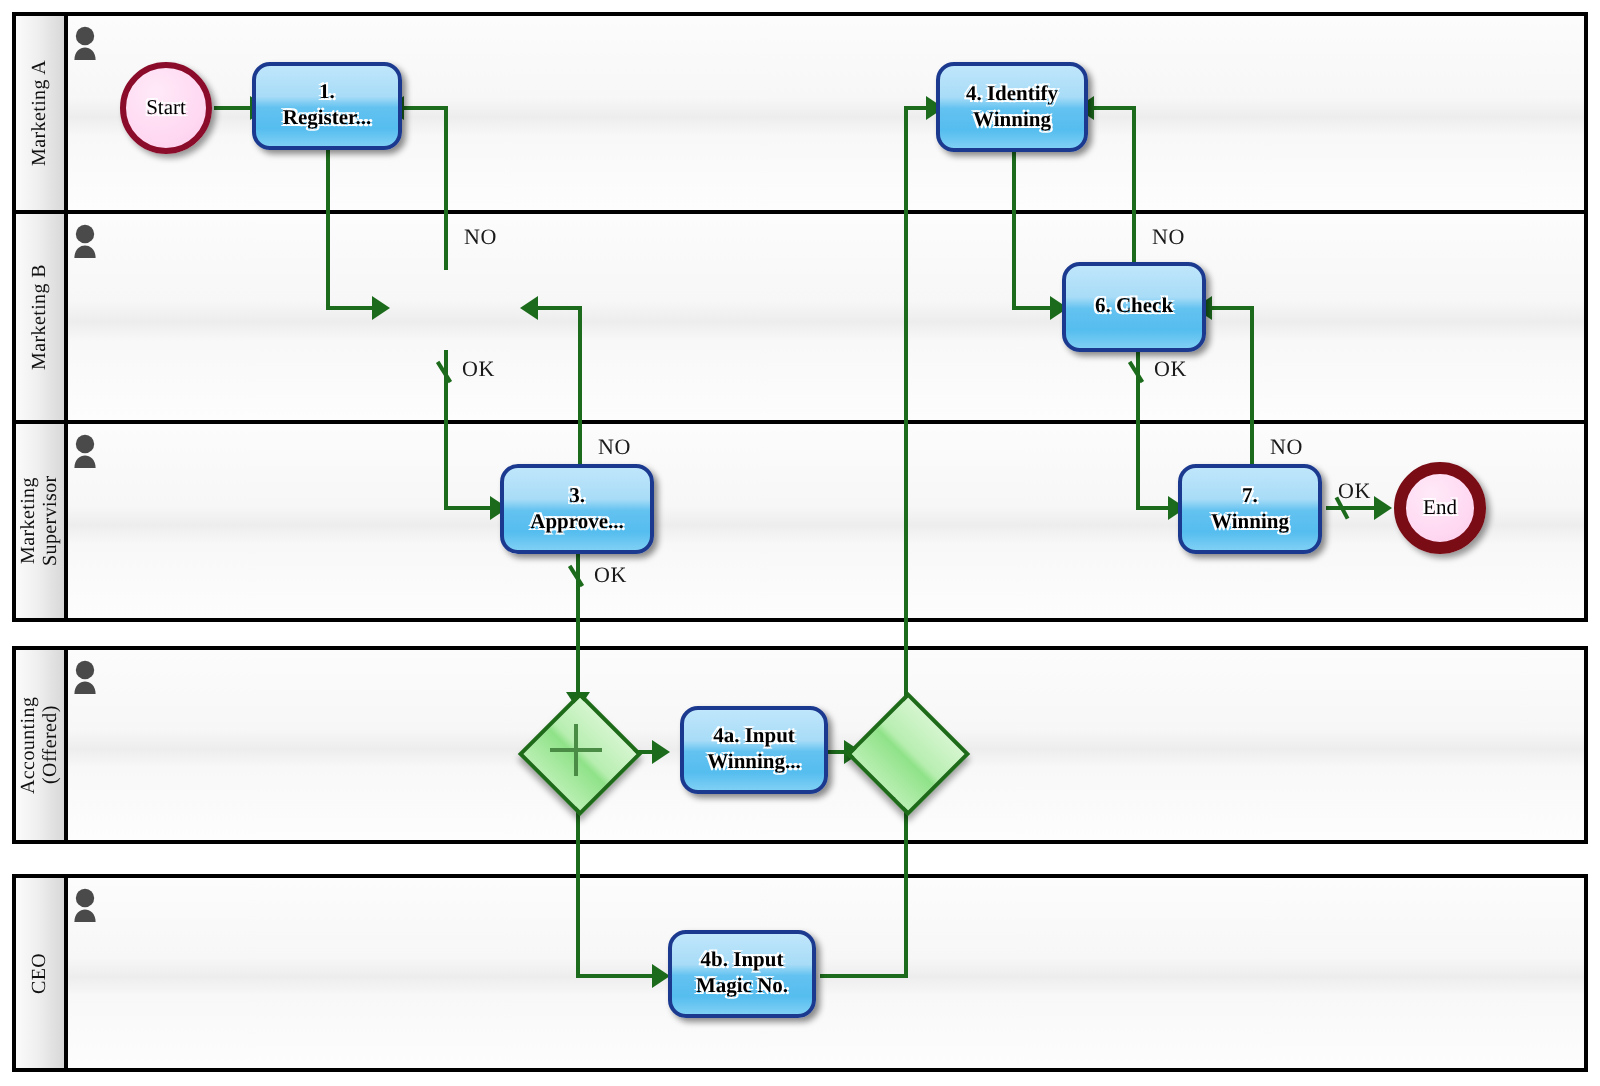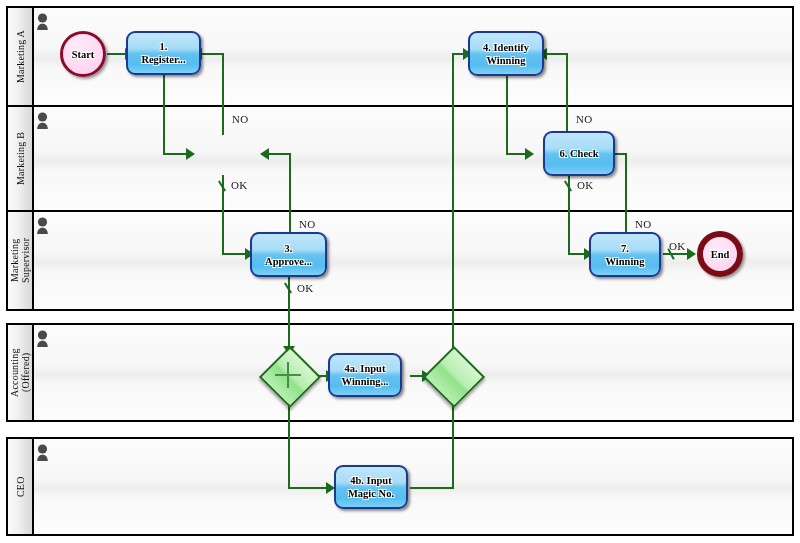--- a/index.html
+++ b/index.html
@@ -25,21 +25,21 @@
   
   .task{position:absolute;box-sizing:border-box;border:2px solid #1b3a8f;border-radius:9px;
         background:linear-gradient(to bottom,#bfe6fb 0%,#a8dcf7 38%,#63c2f0 52%,#55bdef 78%,#7fd0f4 100%);
         box-shadow:2px 2px 3px rgba(0,0,0,.45);
         display:flex;align-items:center;justify-content:center;text-align:center;}
   .task span{font-family:"Liberation Serif",serif;font-weight:bold;font-size:10.5px;color:#000;
         line-height:13px;text-shadow:1px 1px 0 #fff,-1px -1px 0 #fff,1px -1px 0 #fff,-1px 1px 0 #fff;}
 
   .event{position:absolute;border-radius:50%;box-sizing:border-box;
         display:flex;align-items:center;justify-content:center;}
-  .event span{font-family:"Liberation Serif",serif;font-weight:bold;font-size:10.5px;color:#000;
+  .event span{font-family:"Liberation Serif",serif;font-weight:normal;font-size:10.5px;color:#000;
         text-shadow:1px 1px 0 #fff,-1px -1px 0 #fff,1px -1px 0 #fff,-1px 1px 0 #fff;}
   .event-start{border:3px solid #8a0b2a;
         background:radial-gradient(circle at 38% 30%,#ffeaf8 0%,#ffd9f2 60%,#fbcdeb 100%);
         box-shadow:2px 2px 3px rgba(0,0,0,.4);}
   .event-end{border:6px solid #7a0c16;
         background:radial-gradient(circle at 38% 30%,#ffeaf8 0%,#ffd9f2 60%,#fbcdeb 100%);
         box-shadow:2px 2px 3px rgba(0,0,0,.4);text-align:right;}
 
   .gw{position:absolute;box-sizing:border-box;}
   .gw .dia{position:absolute;left:0;top:0;width:100%;height:100%;
@@ -226,21 +226,21 @@
       <b>3.</b><br>
       <b>Approve...</b>
     </span>
   </div>
 
   <div class="gw" style="left:268px;top:355px;width:40px;height:40px;">
     <div class="dia"></div>
     <div class="plus"></div>
   </div>
 
-  <div class="task" style="left:328px;top:353px;width:74px;height:44px;">
+  <div class="task" style="left:340px;top:353px;width:74px;height:44px;">
     <span>
       <b>4a. Input</b><br>
       <b>Winning...</b>
     </span>
   </div>
 
   <div class="gw" style="left:432px;top:355px;width:40px;height:40px;">
     <div class="dia"></div>
   </div>
 
@@ -251,21 +251,21 @@
     </span>
   </div>
 
   <div class="task" style="left:468px;top:31px;width:76px;height:45px;">
     <span>
       <b>4. Identify</b><br>
       <b>Winning</b>
     </span>
   </div>
 
-  <div class="task" style="left:531px;top:131px;width:72px;height:45px;margin-left:12px;">
+  <div class="task" style="left:531px;top:131px;width:72px;height:45px;">
     <span>6. Check</span>
   </div>
 
   <div class="task" style="left:589px;top:232px;width:72px;height:45px;">
     <span>
       <b>7.</b><br>
       <b>Winning</b>
     </span>
   </div>
 

